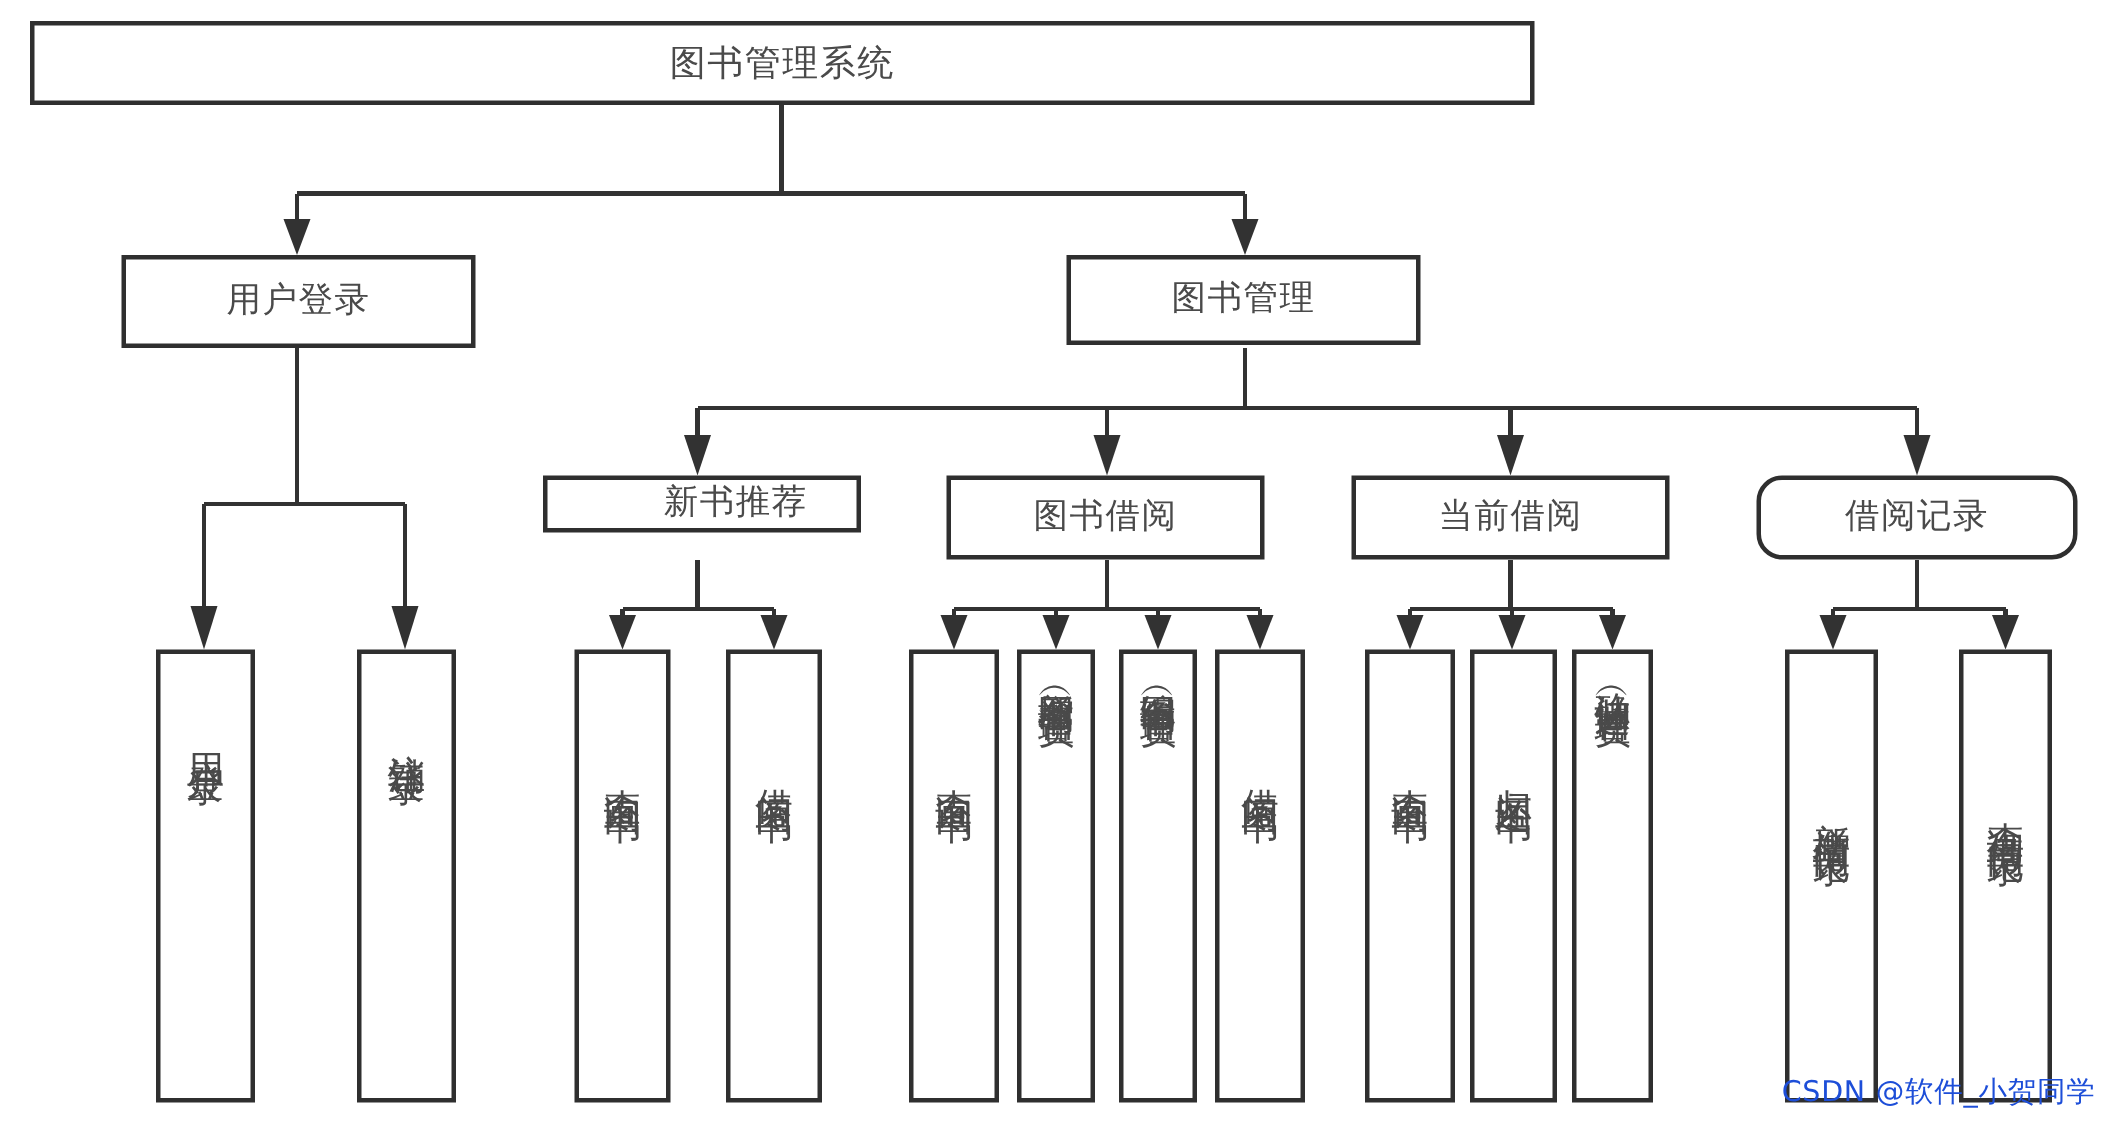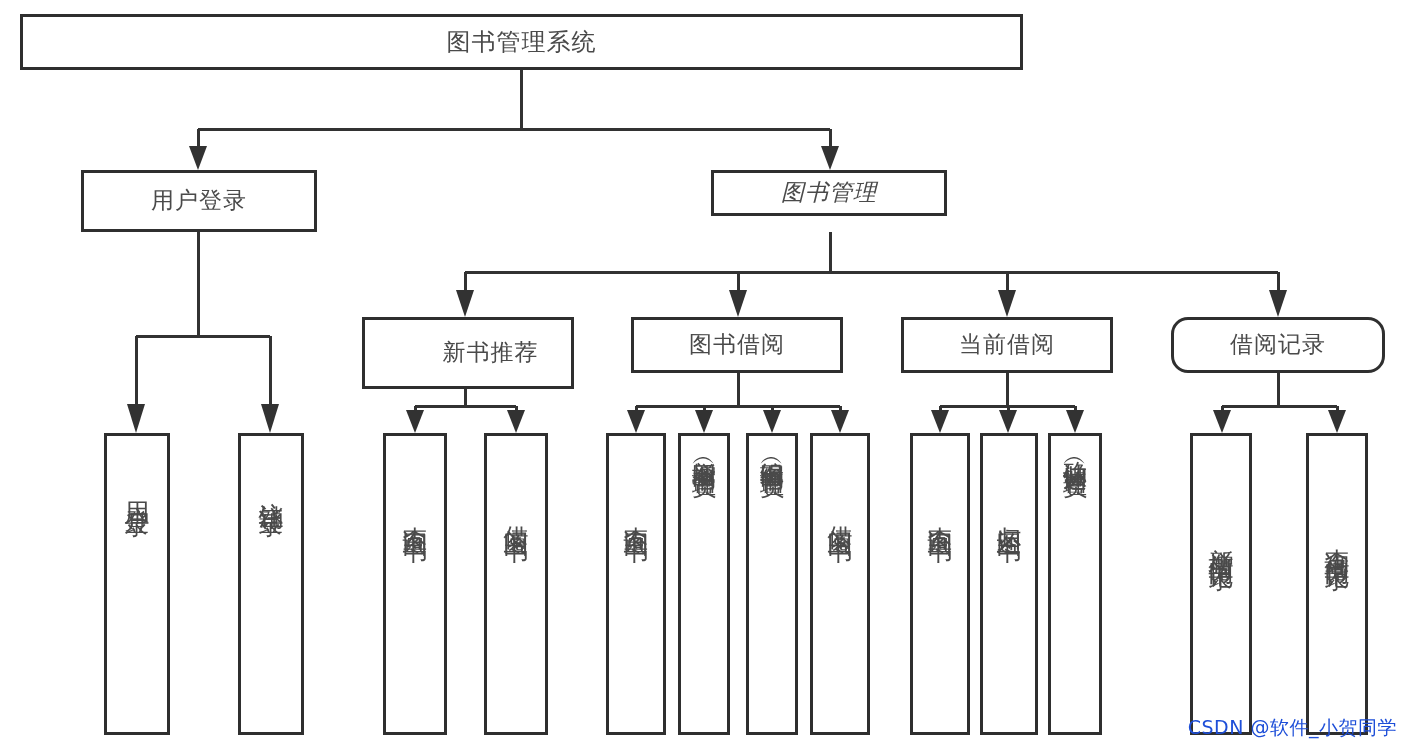--- a/index.html
+++ b/index.html
@@ -171,25 +171,25 @@
   </svg>
 
   <div class="node horiz root" style="left:20px; top:14px; width:1003px; height:56px;">
     <span class="label">图书管理系统</span>
   </div>
 
   <div class="node horiz" style="left:81px; top:170px; width:236px; height:62px;">
     <span class="label">用户登录</span>
   </div>
 
-  <div class="node horiz" style="left:711px; top:170px; width:236px; height:46px;font-style:italic;">
+  <div class="node horiz" style="left:711px; top:170px; width:236px; height:60px;">
     <span class="label">图书管理</span>
   </div>
 
-  <div class="node horiz" style="left:362px; top:317px; width:212px; height:72px;padding-left:45px;">
+  <div class="node horiz" style="left:362px; top:317px; width:212px; height:38px;padding-left:45px;">
     <span class="label">新书推荐</span>
   </div>
 
   <div class="node horiz" style="left:901px; top:317px; width:212px; height:56px;">
     <span class="label">当前借阅</span>
   </div>
 
   <div class="node horiz" style="left:631px; top:317px; width:212px; height:56px;">
     <span class="label">图书借阅</span>
   </div>

